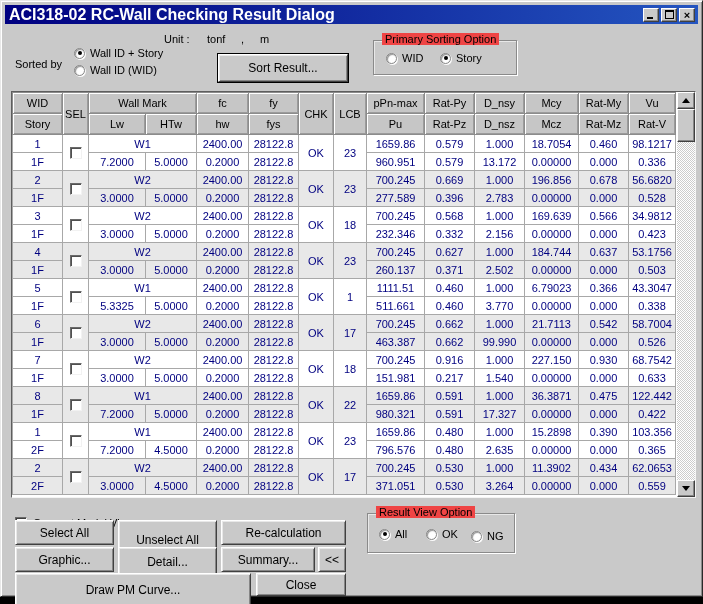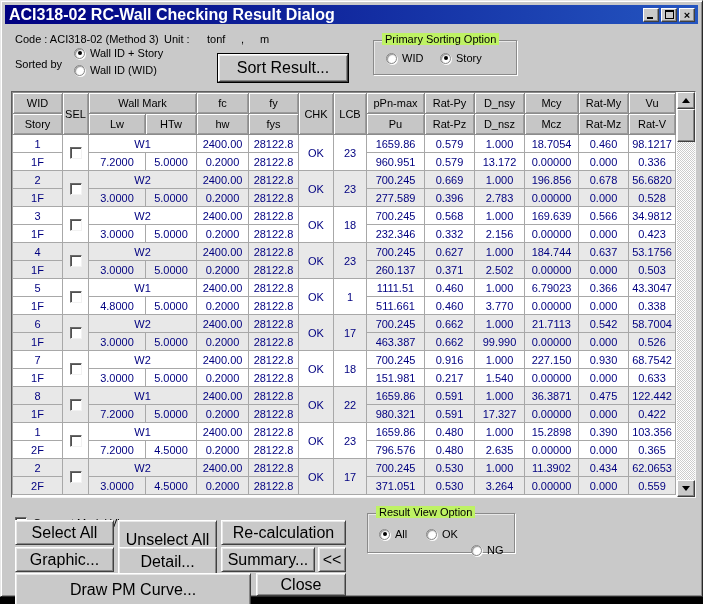--- a/index.html
+++ b/index.html
@@ -21,25 +21,25 @@
   
   .radio{display:inline-block;width:11px;height:11px;border-radius:50%;background:#fff;
     border:1px solid #858585;box-shadow:inset 1px 1px 1px rgba(64,64,64,.55), 1px 1px 0 rgba(255,255,255,.9);
     position:relative;box-sizing:border-box;flex:0 0 auto;}
   .radio.on::after{content:'';position:absolute;left:2.5px;top:2.5px;width:4px;height:4px;border-radius:50%;background:#000;}
   .cbx{display:inline-block;width:12px;height:12px;background:#fff;border:1px solid;
     border-color:#6a6a6a #f2f2f2 #f2f2f2 #6a6a6a;box-shadow:inset 1px 1px 0 #404040;box-sizing:border-box;flex:0 0 auto;}
   .radio-row{position:absolute;display:flex;align-items:center;gap:5px;font-size:11px;color:#000;white-space:nowrap;}
   
   .group{position:absolute;border:1px solid #8a8a8a;box-shadow:1px 1px 0 #ffffff, inset 1px 1px 0 #e8e8e8;box-sizing:border-box;}
-  .group .legend{position:absolute;top:-8px;left:8px;background:#bef264;padding:0 3px;font-size:11px;color:#000;white-space:nowrap;}
+  .group .legend{position:absolute;top:-8px;left:8px;background:#ef4444;padding:0 3px;font-size:11px;color:#000;white-space:nowrap;}
   
   .btn{position:absolute;background:#c9c9c9;border:1px solid;border-color:#fff #404040 #404040 #fff;
     box-shadow:inset 1px 1px 0 #e8e8e8, inset -1px -1px 0 #868686;
-    font-size:16px;color:#000;display:flex;align-items:center;justify-content:center;box-sizing:border-box;font-family:"Liberation Sans",sans-serif;}
+    font-size:12px;color:#000;display:flex;align-items:center;justify-content:center;box-sizing:border-box;font-family:"Liberation Sans",sans-serif;}
   .btn.default{outline:1px solid #000;}
   
   .grid-wrap{position:absolute;left:10px;top:90px;width:685px;height:407px;background:#fff;
     border:1px solid;border-color:#5e5e5e #f4f4f4 #f4f4f4 #5e5e5e;box-sizing:border-box;overflow:hidden;}
   table.grid{border-collapse:collapse;table-layout:fixed;width:663px;}
   table.grid th{background:#c6c6c6;font-size:11px;font-weight:normal;color:#000;
     border:1px solid #8c8c8c;box-shadow:inset 1px 1px 0 #ffffff, inset -1px -1px 0 #9b9b9b;
     text-align:center;padding:0;height:20px;overflow:hidden;white-space:nowrap;}
   table.grid td{font-size:11px;color:#000080;text-align:center;border:1px solid #a8a8a8;
     padding:0;height:17px;overflow:hidden;white-space:nowrap;background:#fff;}
@@ -72,21 +72,20 @@
           </span>
         <span class="tbtn">
             <span class="glyph-max"></span>
           </span>
         <span class="tbtn">
             <span class="glyph-close">×</span>
           </span>
       </span>
     </div>
 
-    <span class="lbl" style="left:14px;top:32px;">Code : ACI318-02 (Method 3)</span>
     <span class="lbl" style="left:163px;top:32px;">Unit :</span>
     <span class="lbl" style="left:206px;top:32px;">tonf</span>
     <span class="lbl" style="left:240px;top:32px;">,</span>
     <span class="lbl" style="left:259px;top:32px;">m</span>
 
     <span class="lbl" style="left:14px;top:57px;">Sorted by</span>
     <span class="radio-row" style="left:73px;top:46px;">
       <span class="radio on"></span>
       <span>Wall ID + Story</span>
     </span>
@@ -280,21 +279,21 @@
               <td rowspan="2">1</td>
               <td>1111.51</td>
               <td>0.460</td>
               <td>1.000</td>
               <td>6.79023</td>
               <td>0.366</td>
               <td>43.3047</td>
             </tr>
             <tr class="dr">
               <td>1F</td>
-              <td>4.8000</td>
+              <td>5.3325</td>
               <td>5.0000</td>
               <td>0.2000</td>
               <td>28122.8</td>
               <td>511.661</td>
               <td>0.460</td>
               <td>3.770</td>
               <td>0.00000</td>
               <td>0.000</td>
               <td>0.338</td>
             </tr>
@@ -471,20 +470,20 @@
     <div class="group" style="left:366px;top:512px;width:148px;height:40px;">
       <span class="legend">Result View Option</span>
       <span class="radio-row" style="left:11px;top:14px;">
         <span class="radio on"></span>
         <span>All</span>
       </span>
       <span class="radio-row" style="left:58px;top:14px;">
         <span class="radio"></span>
         <span>OK</span>
       </span>
-      <span class="radio-row" style="left:103px;top:30px;">
+      <span class="radio-row" style="left:103px;top:16px;">
         <span class="radio"></span>
         <span>NG</span>
       </span>
     </div>
 
   </div>
 </div>
 
 </body></html>

